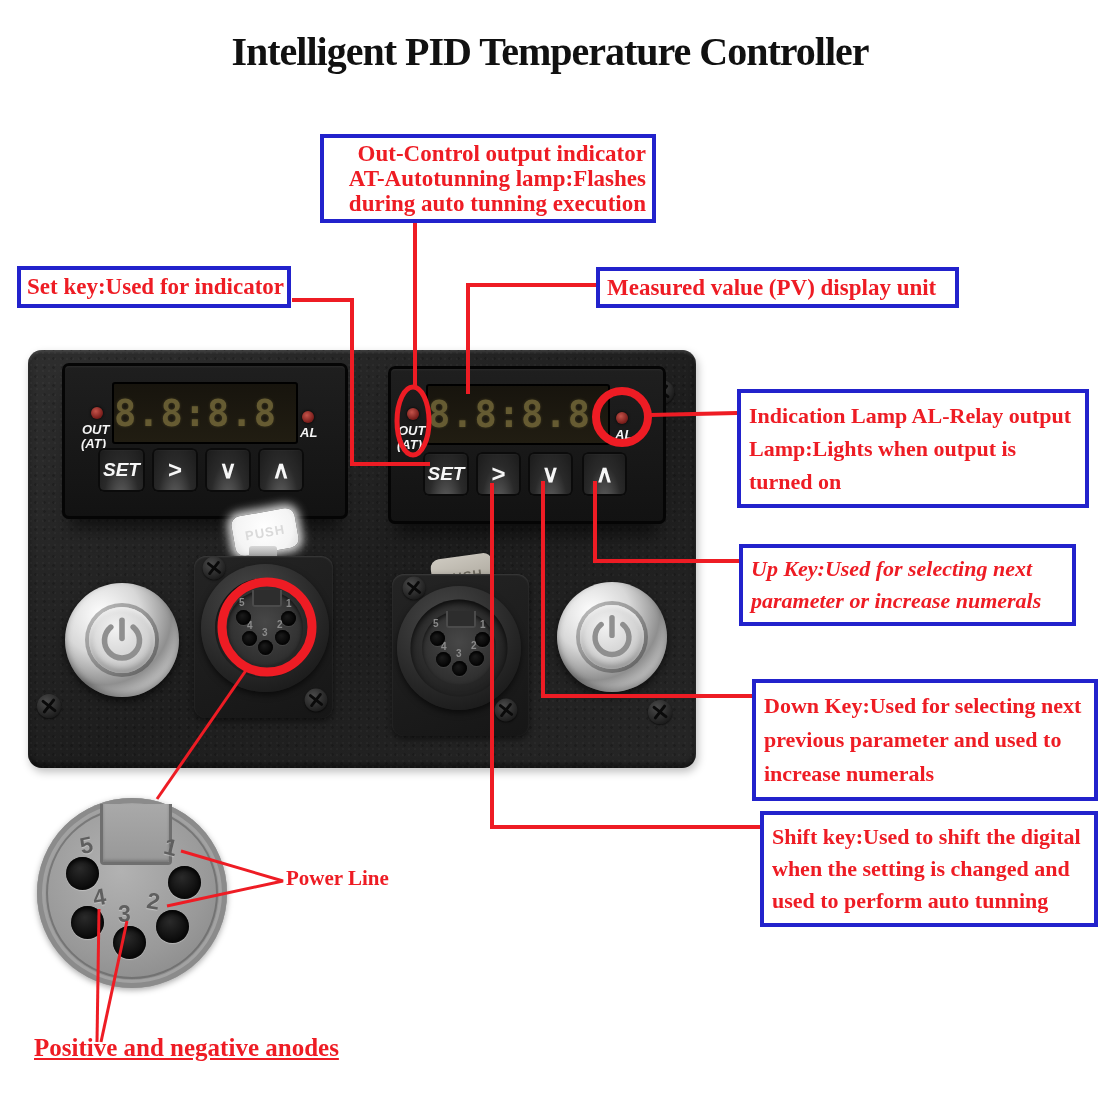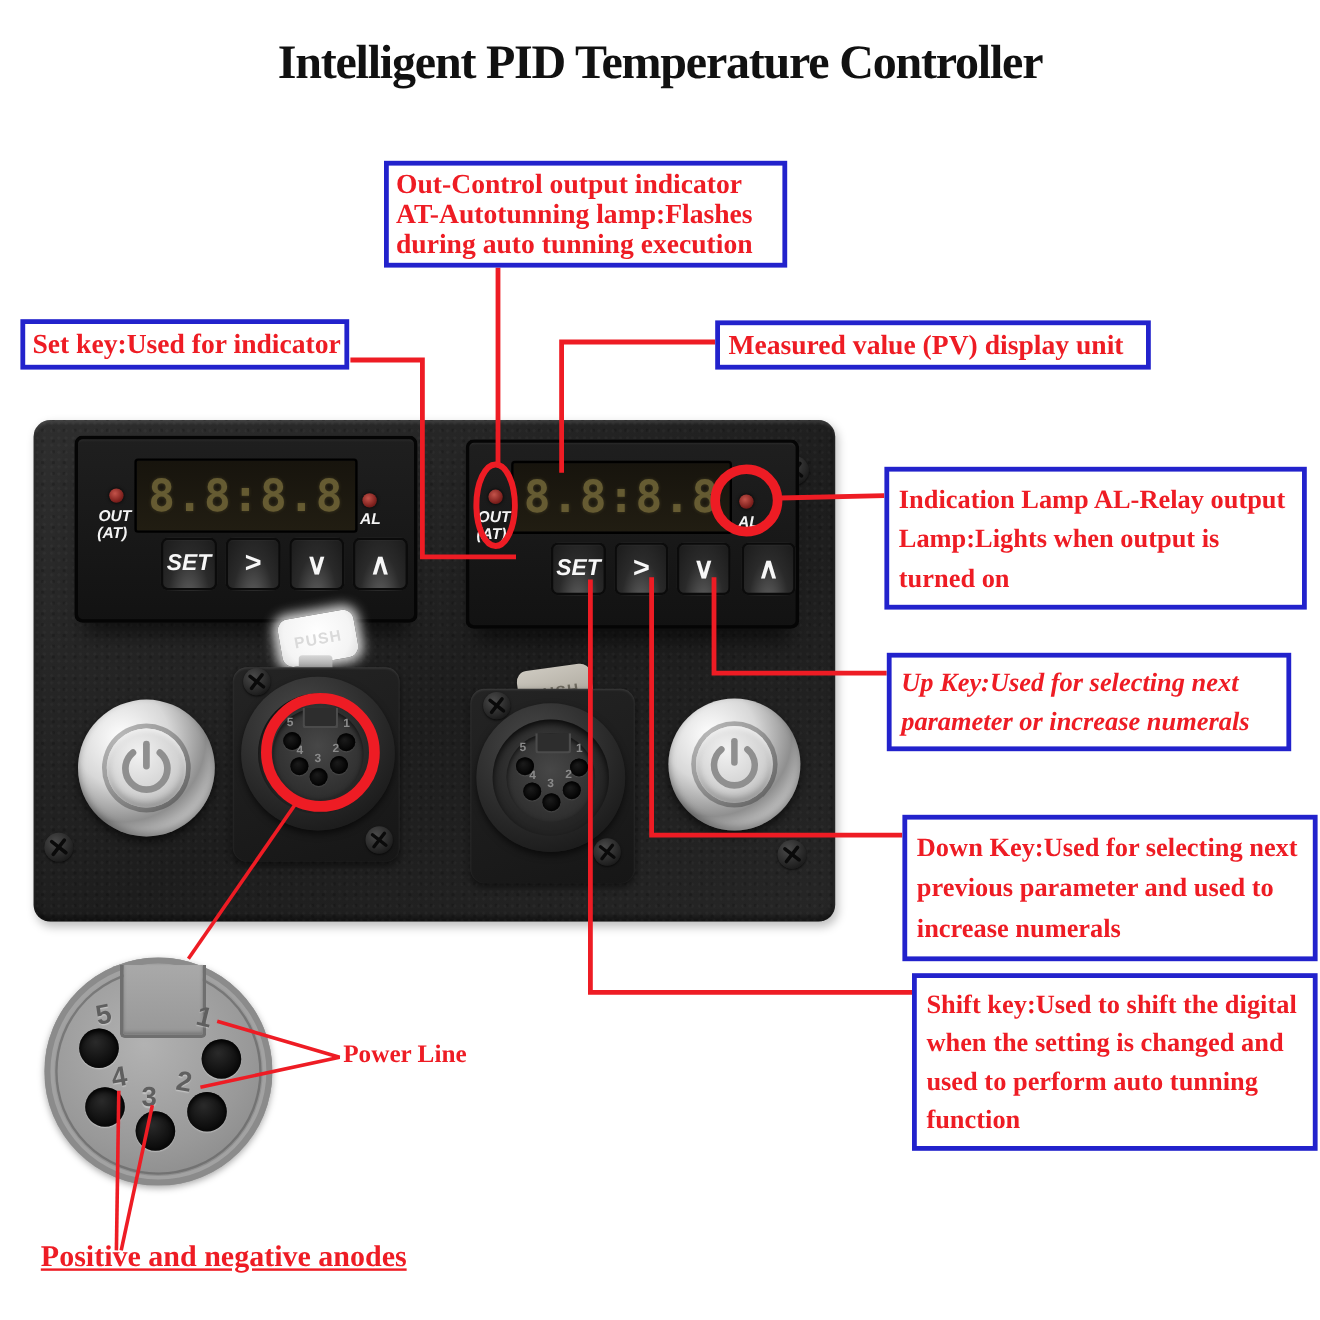--- a/index.html
+++ b/index.html
@@ -7,21 +7,21 @@
           font-family:"Liberation Serif",serif;}
 
   
   .title{position:absolute;left:0;top:28px;width:1100px;text-align:center;
          font-size:40px;font-weight:700;color:#111;letter-spacing:-1px;}
 
   
   .abox{position:absolute;box-sizing:border-box;border:4px solid #2222cc;background:#ffffff;
         color:#ee1c24;font-weight:700;z-index:6;}
   .abox .ln{white-space:nowrap;}
-  .b-out   {left:320px;top:134px;width:336px;padding:3px 6px;font-size:23px;line-height:25px;}
+  .b-out   {left:320px;top:134px;width:336px;padding:3px 6px;font-size:23px;line-height:25px;text-align:right;}
   .b-set   {left:17px;top:266px;width:274px;padding:4px 6px;font-size:23px;line-height:26px;}
   .b-meas  {left:596px;top:267px;width:363px;padding:3px 7px;font-size:23px;line-height:27px;}
   .b-ind   {left:737px;top:389px;width:352px;padding:6px 8px;font-size:22px;line-height:33px;}
   .b-up    {left:739px;top:544px;width:337px;padding:5px 8px;font-size:22px;line-height:32px;font-style:italic;}
   .b-down  {left:752px;top:679px;width:346px;padding:6px 8px;font-size:22px;line-height:34px;}
   .b-shift {left:760px;top:811px;width:338px;padding:6px 8px;font-size:22px;line-height:32px;}
 
   .plain-label{position:absolute;color:#ee1c24;font-weight:700;z-index:6;white-space:nowrap;}
   .l-power {left:286px;top:866px;font-size:21px;}
   .l-anode {left:34px;top:1034px;font-size:25px;text-decoration:underline;}
@@ -39,28 +39,28 @@
          background:radial-gradient(circle at 38% 32%,#4a4a4a,#232323 65%,#0c0c0c);box-shadow:0 1px 2px rgba(0,0,0,.7);}
   .screw::before,.screw::after{content:"";position:absolute;left:50%;top:50%;width:18px;height:3px;
          background:#0a0a0a;border-radius:2px;}
   .screw::before{transform:translate(-50%,-50%) rotate(38deg);}
   .screw::after{transform:translate(-50%,-50%) rotate(-52deg);}
 
   
   .module{position:absolute;background:linear-gradient(180deg,#1f1f1f,#121212);border-radius:7px;
           box-shadow:inset 0 0 0 3px #050505, inset 0 3px 3px rgba(255,255,255,.12), 0 18px 16px -8px rgba(0,0,0,.55);}
   .disp{position:absolute;background:linear-gradient(180deg,#17140d,#211d12);border:2px solid #000;
-        border-radius:3px;display:flex;align-items:center;justify-content:center;}
+        border-radius:3px;display:flex;align-items:center;}
   .digits{font-family:"DejaVu Sans Mono",monospace;font-weight:700;font-size:37px;color:#6e6336;
           letter-spacing:1px;opacity:.9;text-shadow:0 0 3px rgba(120,108,60,.45);}
   .led{position:absolute;width:12px;height:12px;border-radius:50%;
        background:radial-gradient(circle at 40% 35%,#c4534a,#7c1f1c 65%,#4a0f0e);box-shadow:0 0 3px #000;}
   .mlabel{position:absolute;color:#f4f4f4;font-family:"Liberation Sans",sans-serif;
           font-weight:700;font-style:italic;font-size:13px;line-height:13px;white-space:nowrap;}
-  .keys{position:absolute;display:flex;margin-left:36px;}
+  .keys{position:absolute;display:flex;}
   .key{position:relative;border-radius:6px;margin-right:7px;
        background:radial-gradient(ellipse at 50% 135%,#6b6b6b 0%,#2a2a2a 55%,#191919 100%);
        box-shadow:inset 0 0 0 2px #0b0b0b, inset 0 2px 2px rgba(255,255,255,.08);
        display:flex;align-items:center;justify-content:center;
        color:#f7f7f7;font-family:"Liberation Sans",sans-serif;font-weight:700;}
   .key.txt{font-size:19px;font-style:italic;}
   .key.sym{font-size:24px;}
 
   
   .pwr{position:absolute;border-radius:50%;
@@ -148,21 +148,20 @@
   <div class="abox b-down">
     <div class="ln">Down Key:Used for selecting next</div>
     <div class="ln">previous parameter and used to</div>
     <div class="ln">increase numerals</div>
   </div>
 
   <div class="abox b-shift">
     <div class="ln">Shift key:Used to shift the digital</div>
     <div class="ln">when the setting is changed and</div>
     <div class="ln">used to perform auto tunning</div>
-    <div class="ln">function</div>
   </div>
 
   <div class="plain-label l-power">Power Line</div>
   <div class="plain-label l-anode">Positive and negative anodes</div>
 
   <div class="panel">
     <div class="tex"></div>
     <div class="screw" style="left:40px;top:18px;"></div>
     <div class="screw" style="left:622px;top:30px;"></div>
     <div class="screw" style="left:9px;top:344px;"></div>

